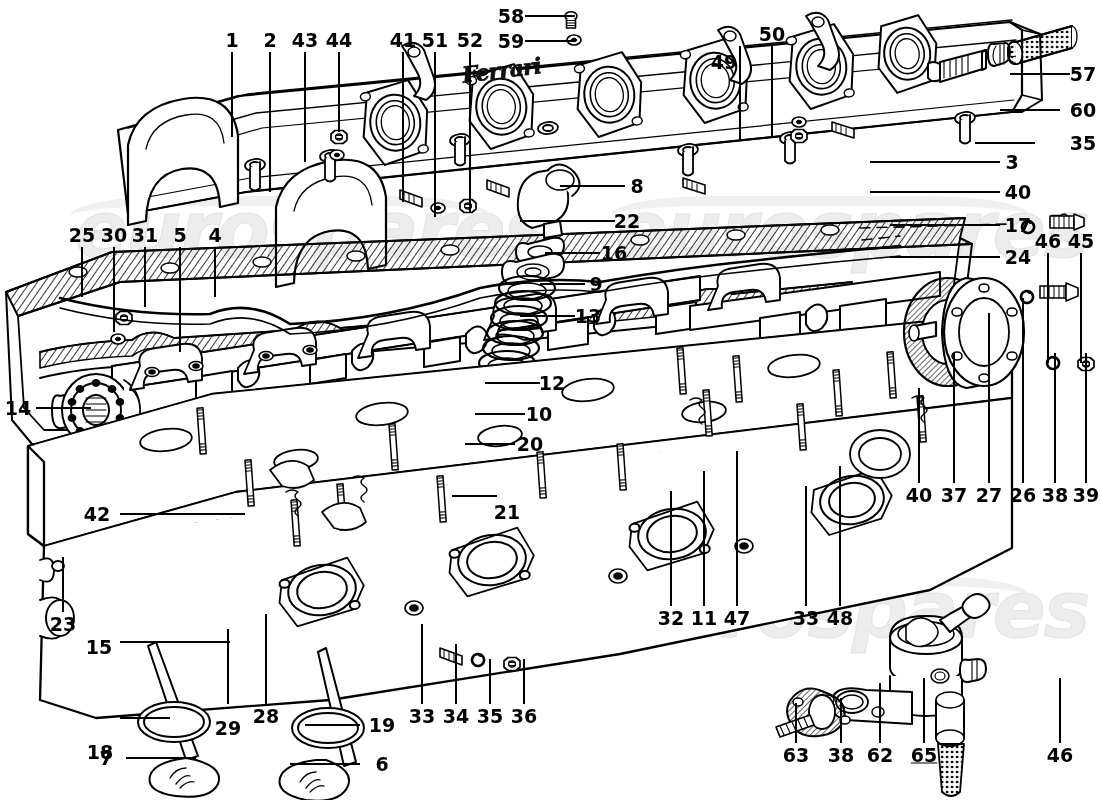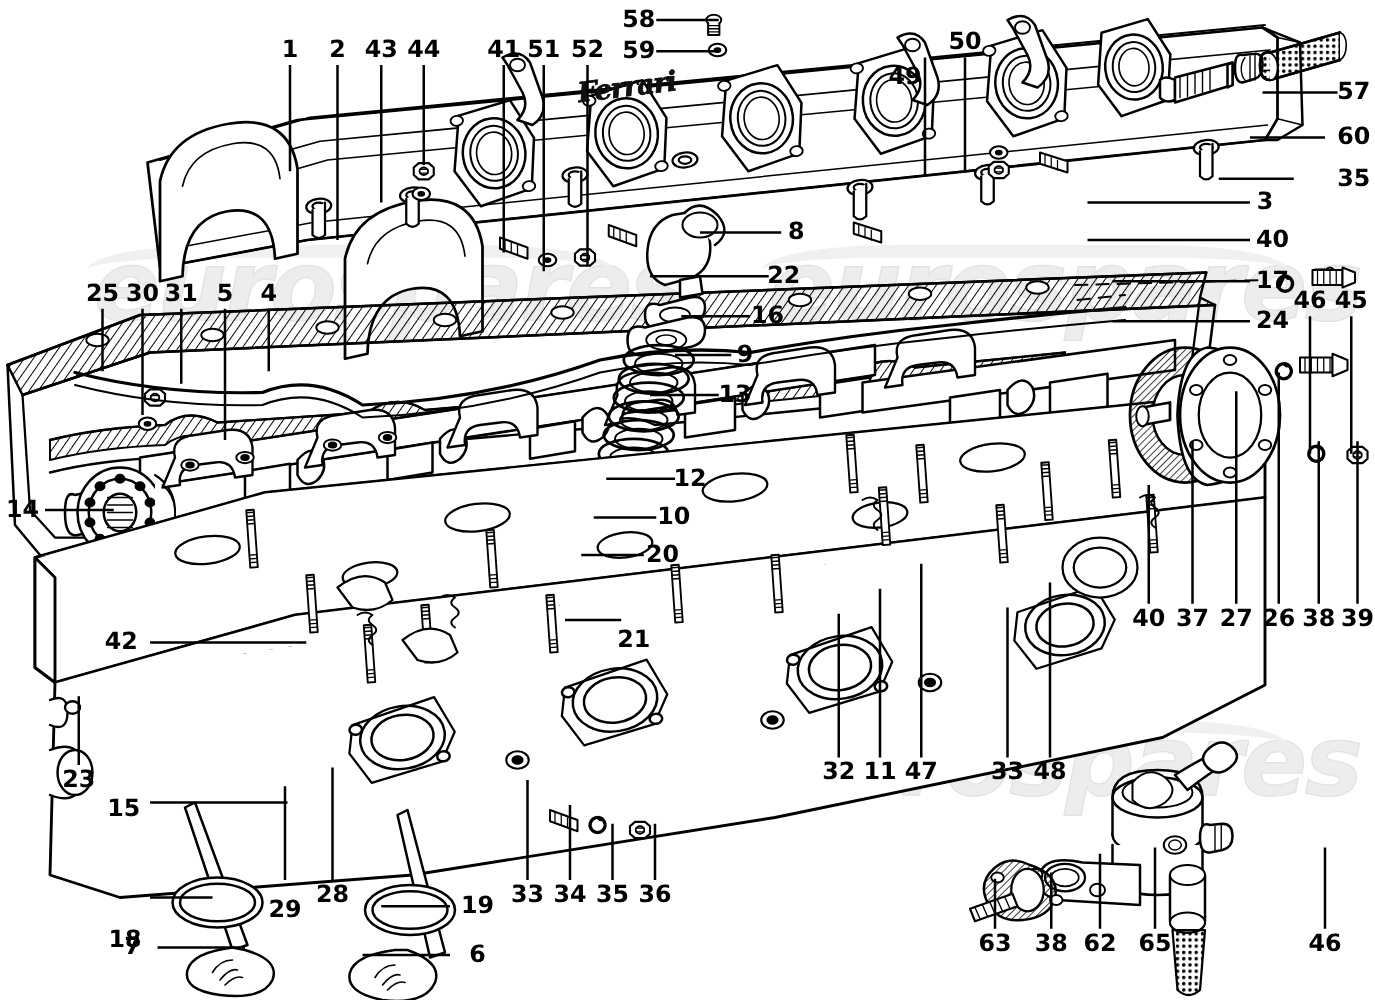--- a/index.html
+++ b/index.html
@@ -750,19 +750,19 @@
       <div class="lbl mid" style="left: 1055px; top: 495px;">38</div>
       <div class="leader" style="left: 1054px; top: 353px; width: 2px; height: 130px;"></div>
       <div class="lbl mid" style="left: 1086px; top: 495px;">39</div>
       <div class="leader" style="left: 1085px; top: 353px; width: 2px; height: 130px;"></div>
       <div class="lbl mid" style="left: 796px; top: 755px;">63</div>
       <div class="leader" style="left: 795px; top: 703px; width: 2px; height: 40px;"></div>
       <div class="lbl mid" style="left: 841px; top: 755px;">38</div>
       <div class="leader" style="left: 840px; top: 698px; width: 2px; height: 45px;"></div>
       <div class="lbl mid" style="left: 880px; top: 755px;">62</div>
       <div class="leader" style="left: 879px; top: 683px; width: 2px; height: 60px;"></div>
-      <div class="lbl mid" style="left: 924px; top: 755px;">65</div>
+      <div class="lbl mid" style="left: 924px; top: 755px; text-decoration: underline;">65</div>
       <div class="leader" style="left: 923px; top: 678px; width: 2px; height: 65px;"></div>
       <div class="lbl mid" style="left: 1060px; top: 755px;">46</div>
       <div class="leader" style="left: 1059px; top: 678px; width: 2px; height: 65px;"></div>
     </div>
 
 </div>
 
 </body></html>

